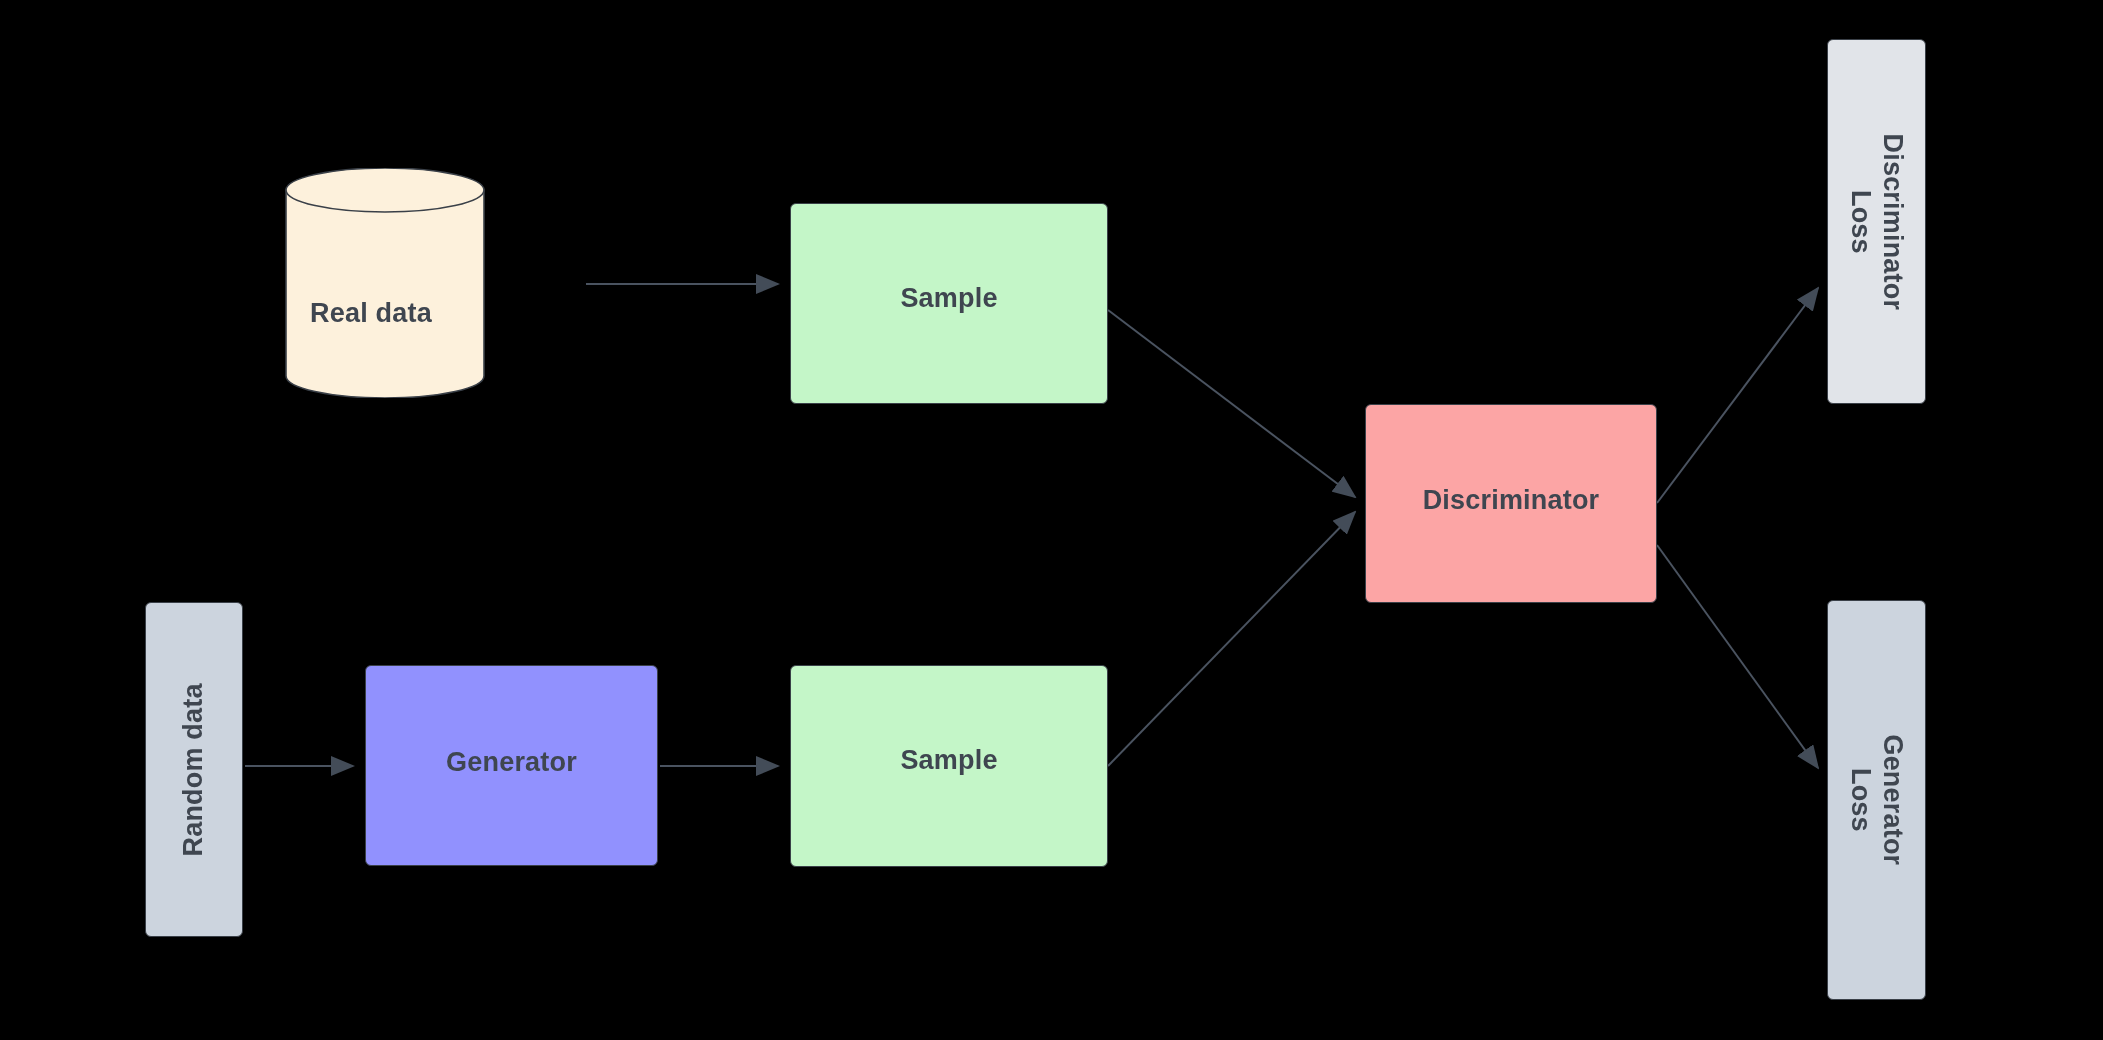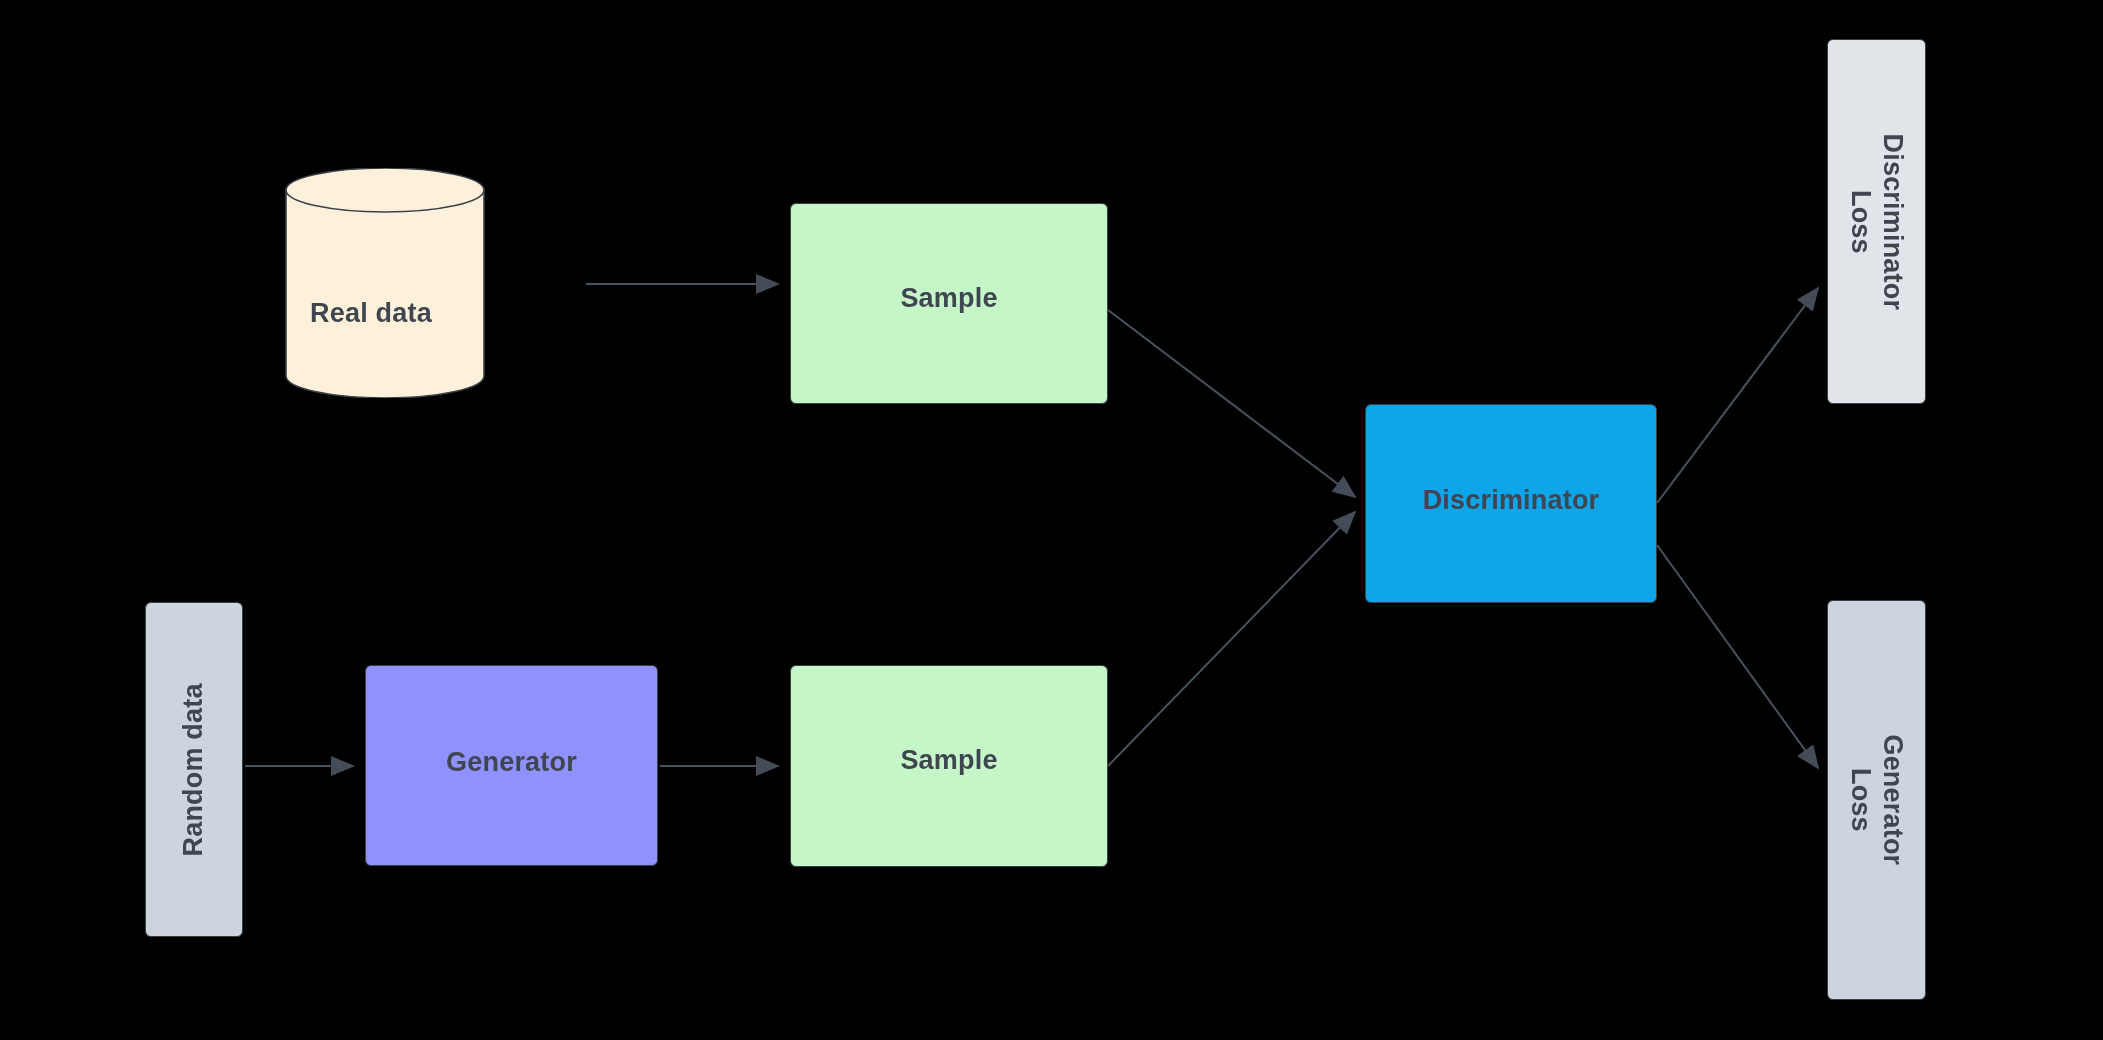--- a/index.html
+++ b/index.html
@@ -70,21 +70,21 @@
   #node-sample-real .lbl { transform: translateY(-5px); }
 
   #node-sample-fake {
     left: 790px; top: 665px; width: 318px; height: 202px;
     background: #C4F6C8;
   }
   #node-sample-fake .lbl { transform: translateY(-5px); }
 
   #node-discriminator {
     left: 1365px; top: 404px; width: 292px; height: 199px;
-    background: #0ea5e9;
+    background: #fca5a5;
   }
   #node-discriminator .lbl { transform: translateY(-3px); }
 
   #node-generator {
     left: 365px; top: 665px; width: 293px; height: 201px;
     background: #9191FE;
   }
   #node-generator .lbl { transform: translateY(-3px); }
 
   #node-random-data {

